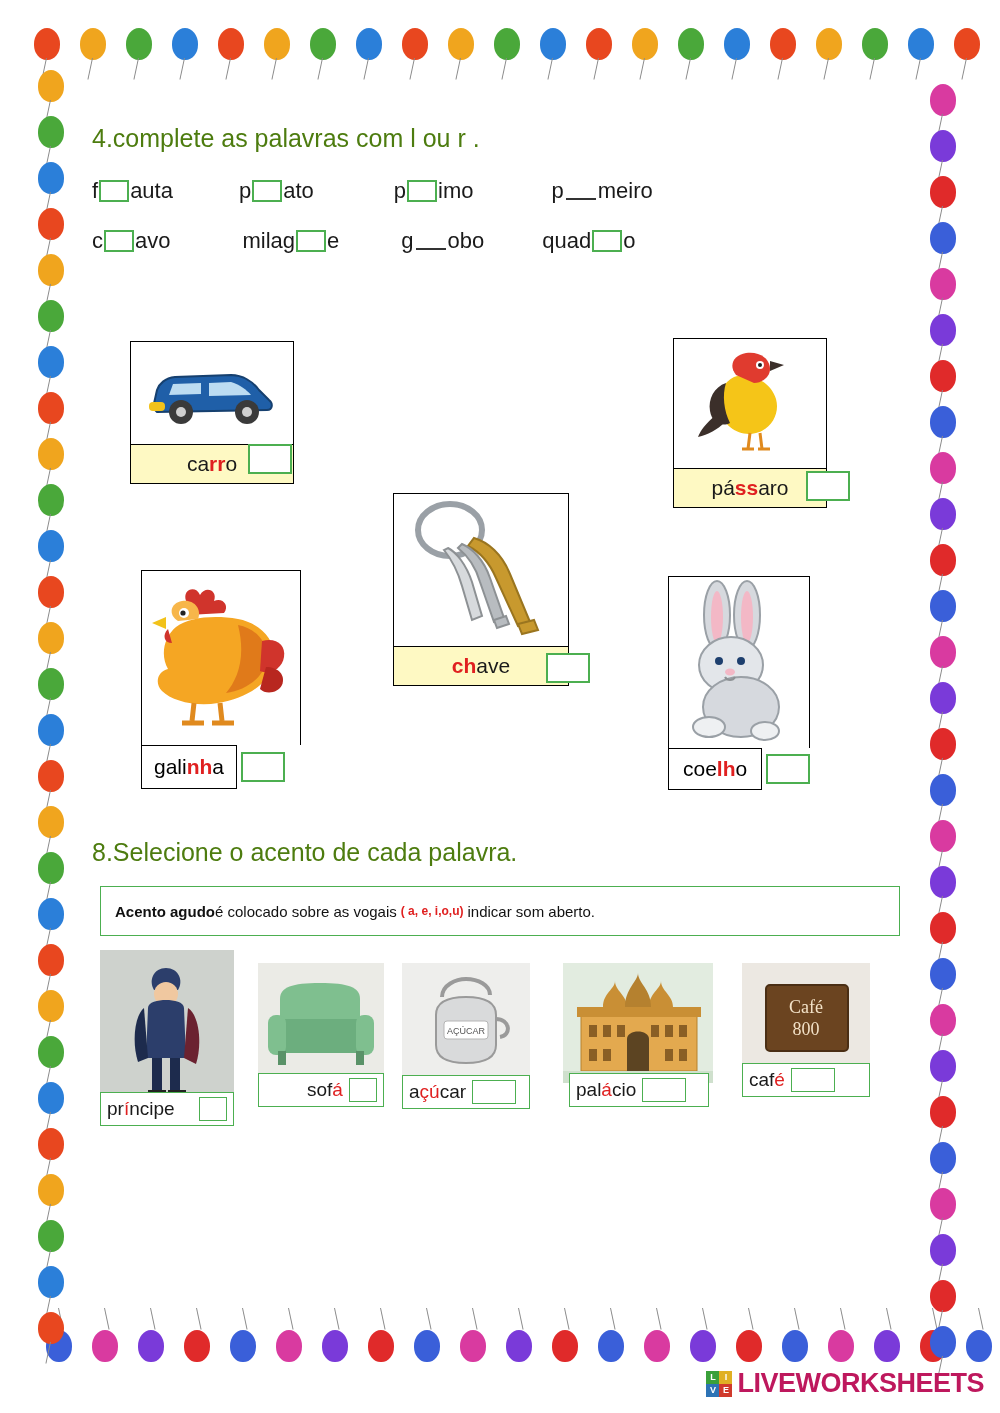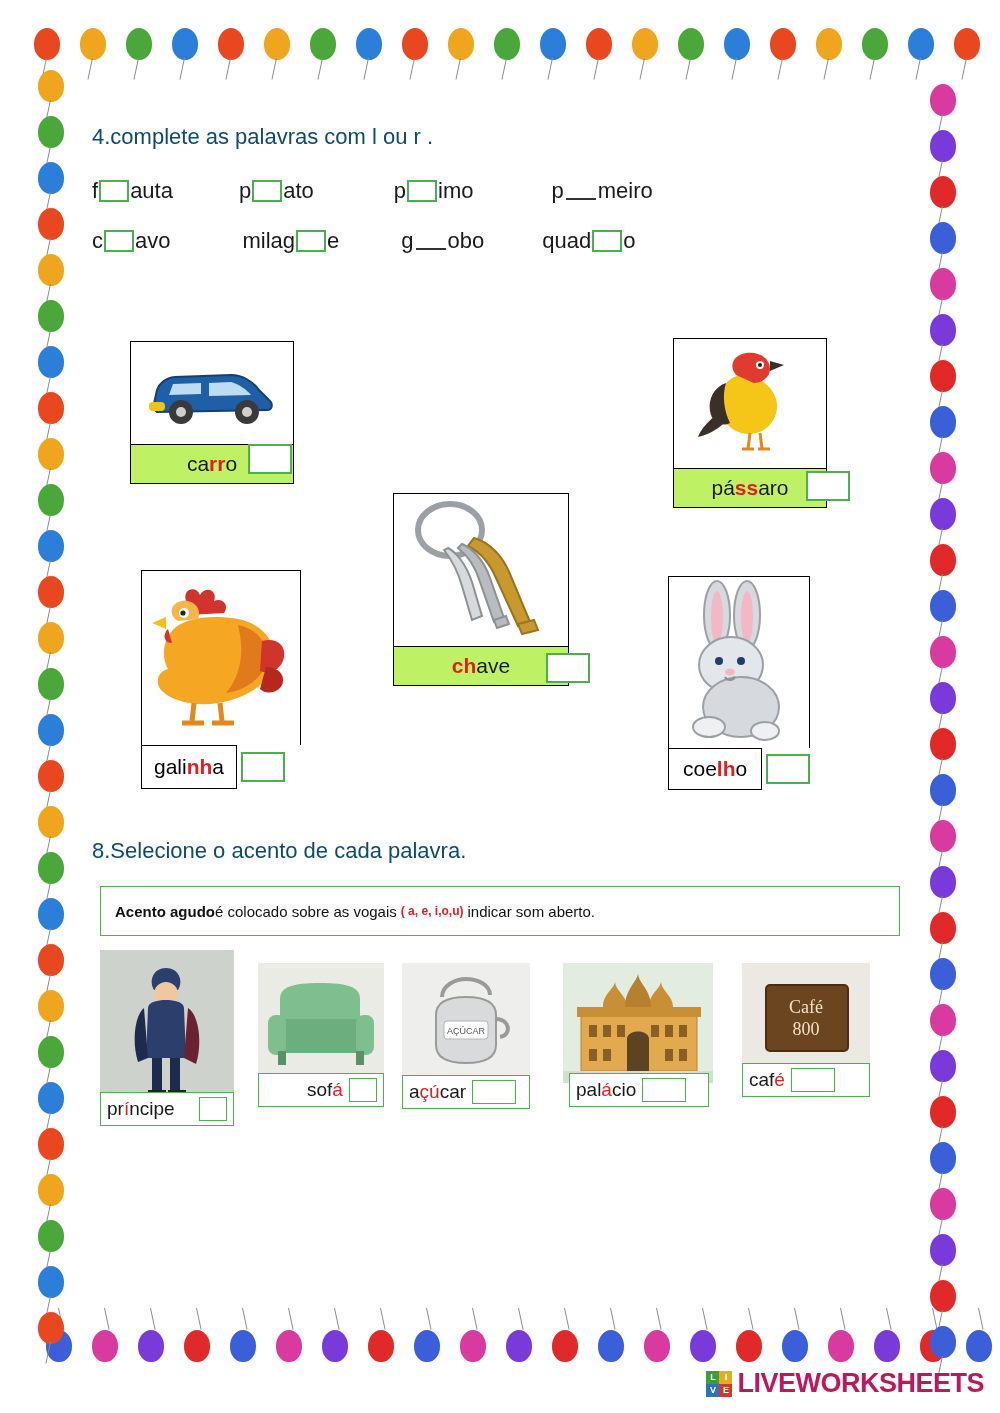--- a/index.html
+++ b/index.html
@@ -50,22 +50,22 @@
   .page {
     position: absolute;
     top: 0; left: 0;
     width: 1000px;
     height: 1413px;
     z-index: 2;
   }
 
   .q-heading {
     position: absolute;
-    font-size: 22px;
-    color: #0c4a6e;
+    font-size: 25px;
+    color: #4d7c0f;
     white-space: nowrap;
   }
 
   .word-row {
     position: absolute;
     font-size: 22px;
     color: #1a1a1a;
     display: flex;
     align-items: center;
     white-space: nowrap;
@@ -111,21 +111,21 @@
   .card .pic {
     border: 1.5px solid #000;
     border-bottom: none;
     background: #fff;
     box-sizing: border-box;
     position: relative;
     overflow: hidden;
   }
   .card .label-bar {
     border: 1.5px solid #000;
-    background: #bef264;
+    background: #fef9c3;
     box-sizing: border-box;
     display: flex;
     align-items: center;
     justify-content: center;
     font-size: 21px;
     color: #1a1a1a;
     height: 40px;
     position: relative;
   }
   .card .label-bar .txt { padding: 0 6px; }

